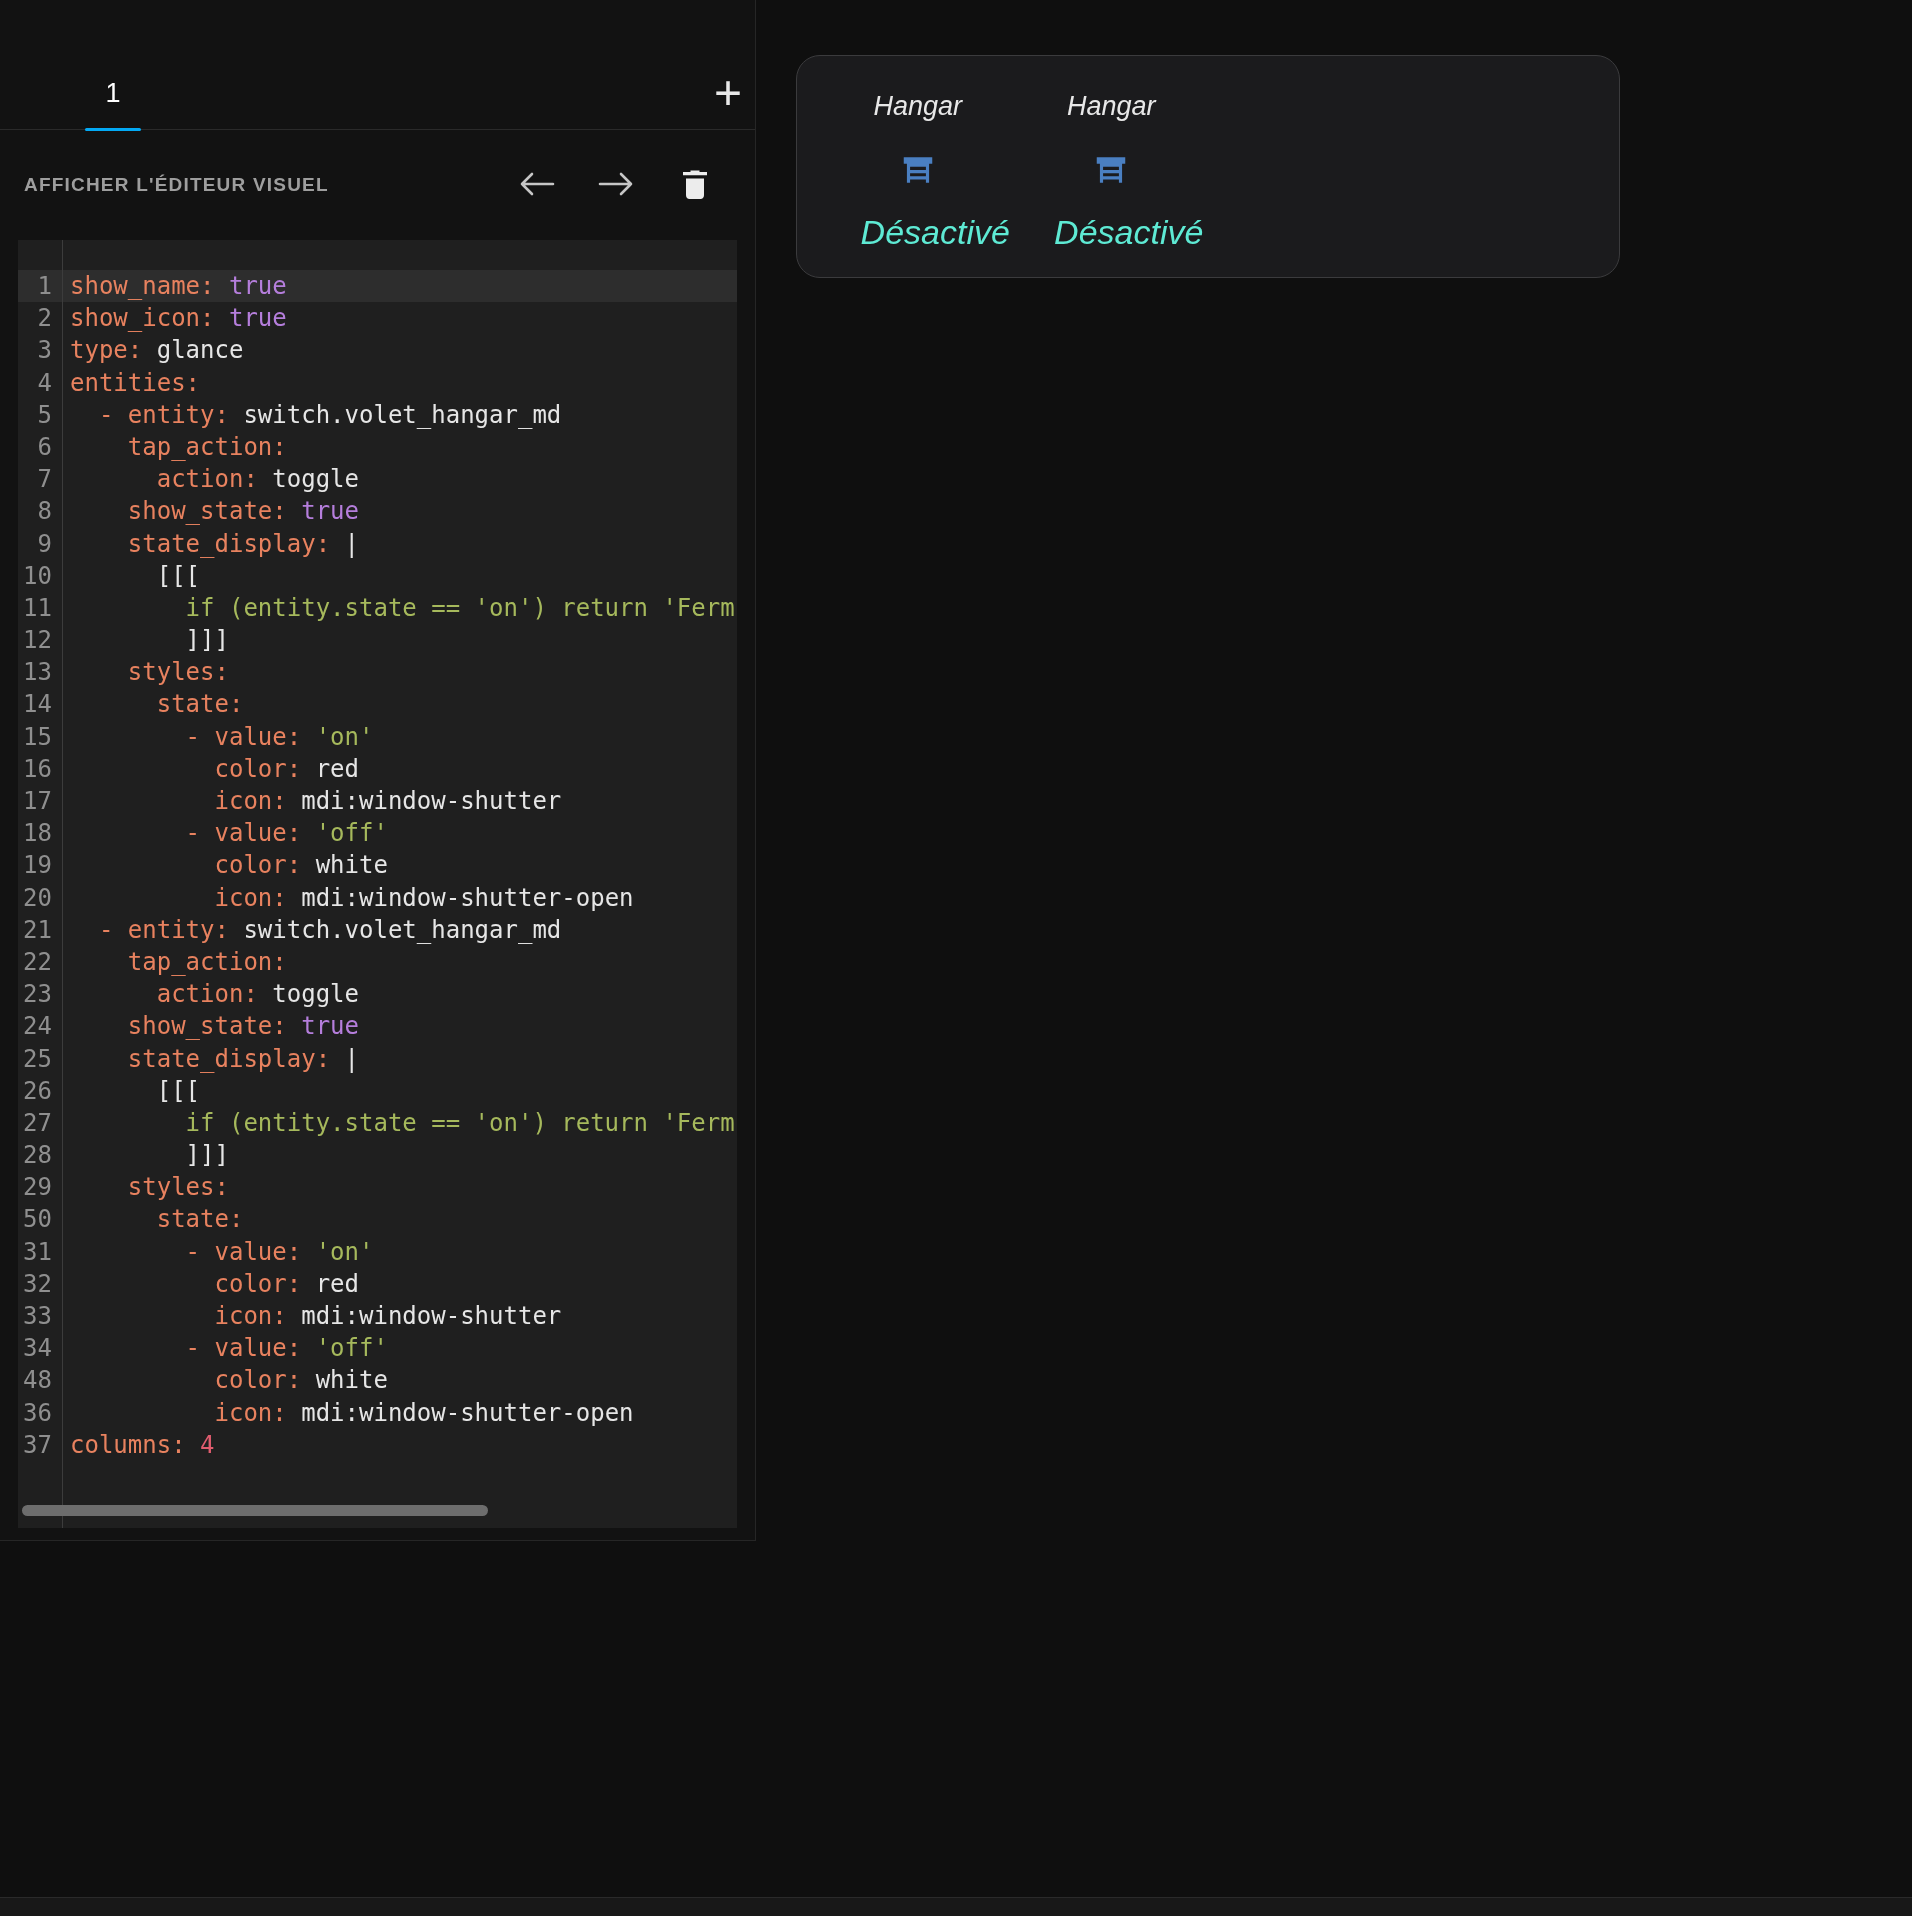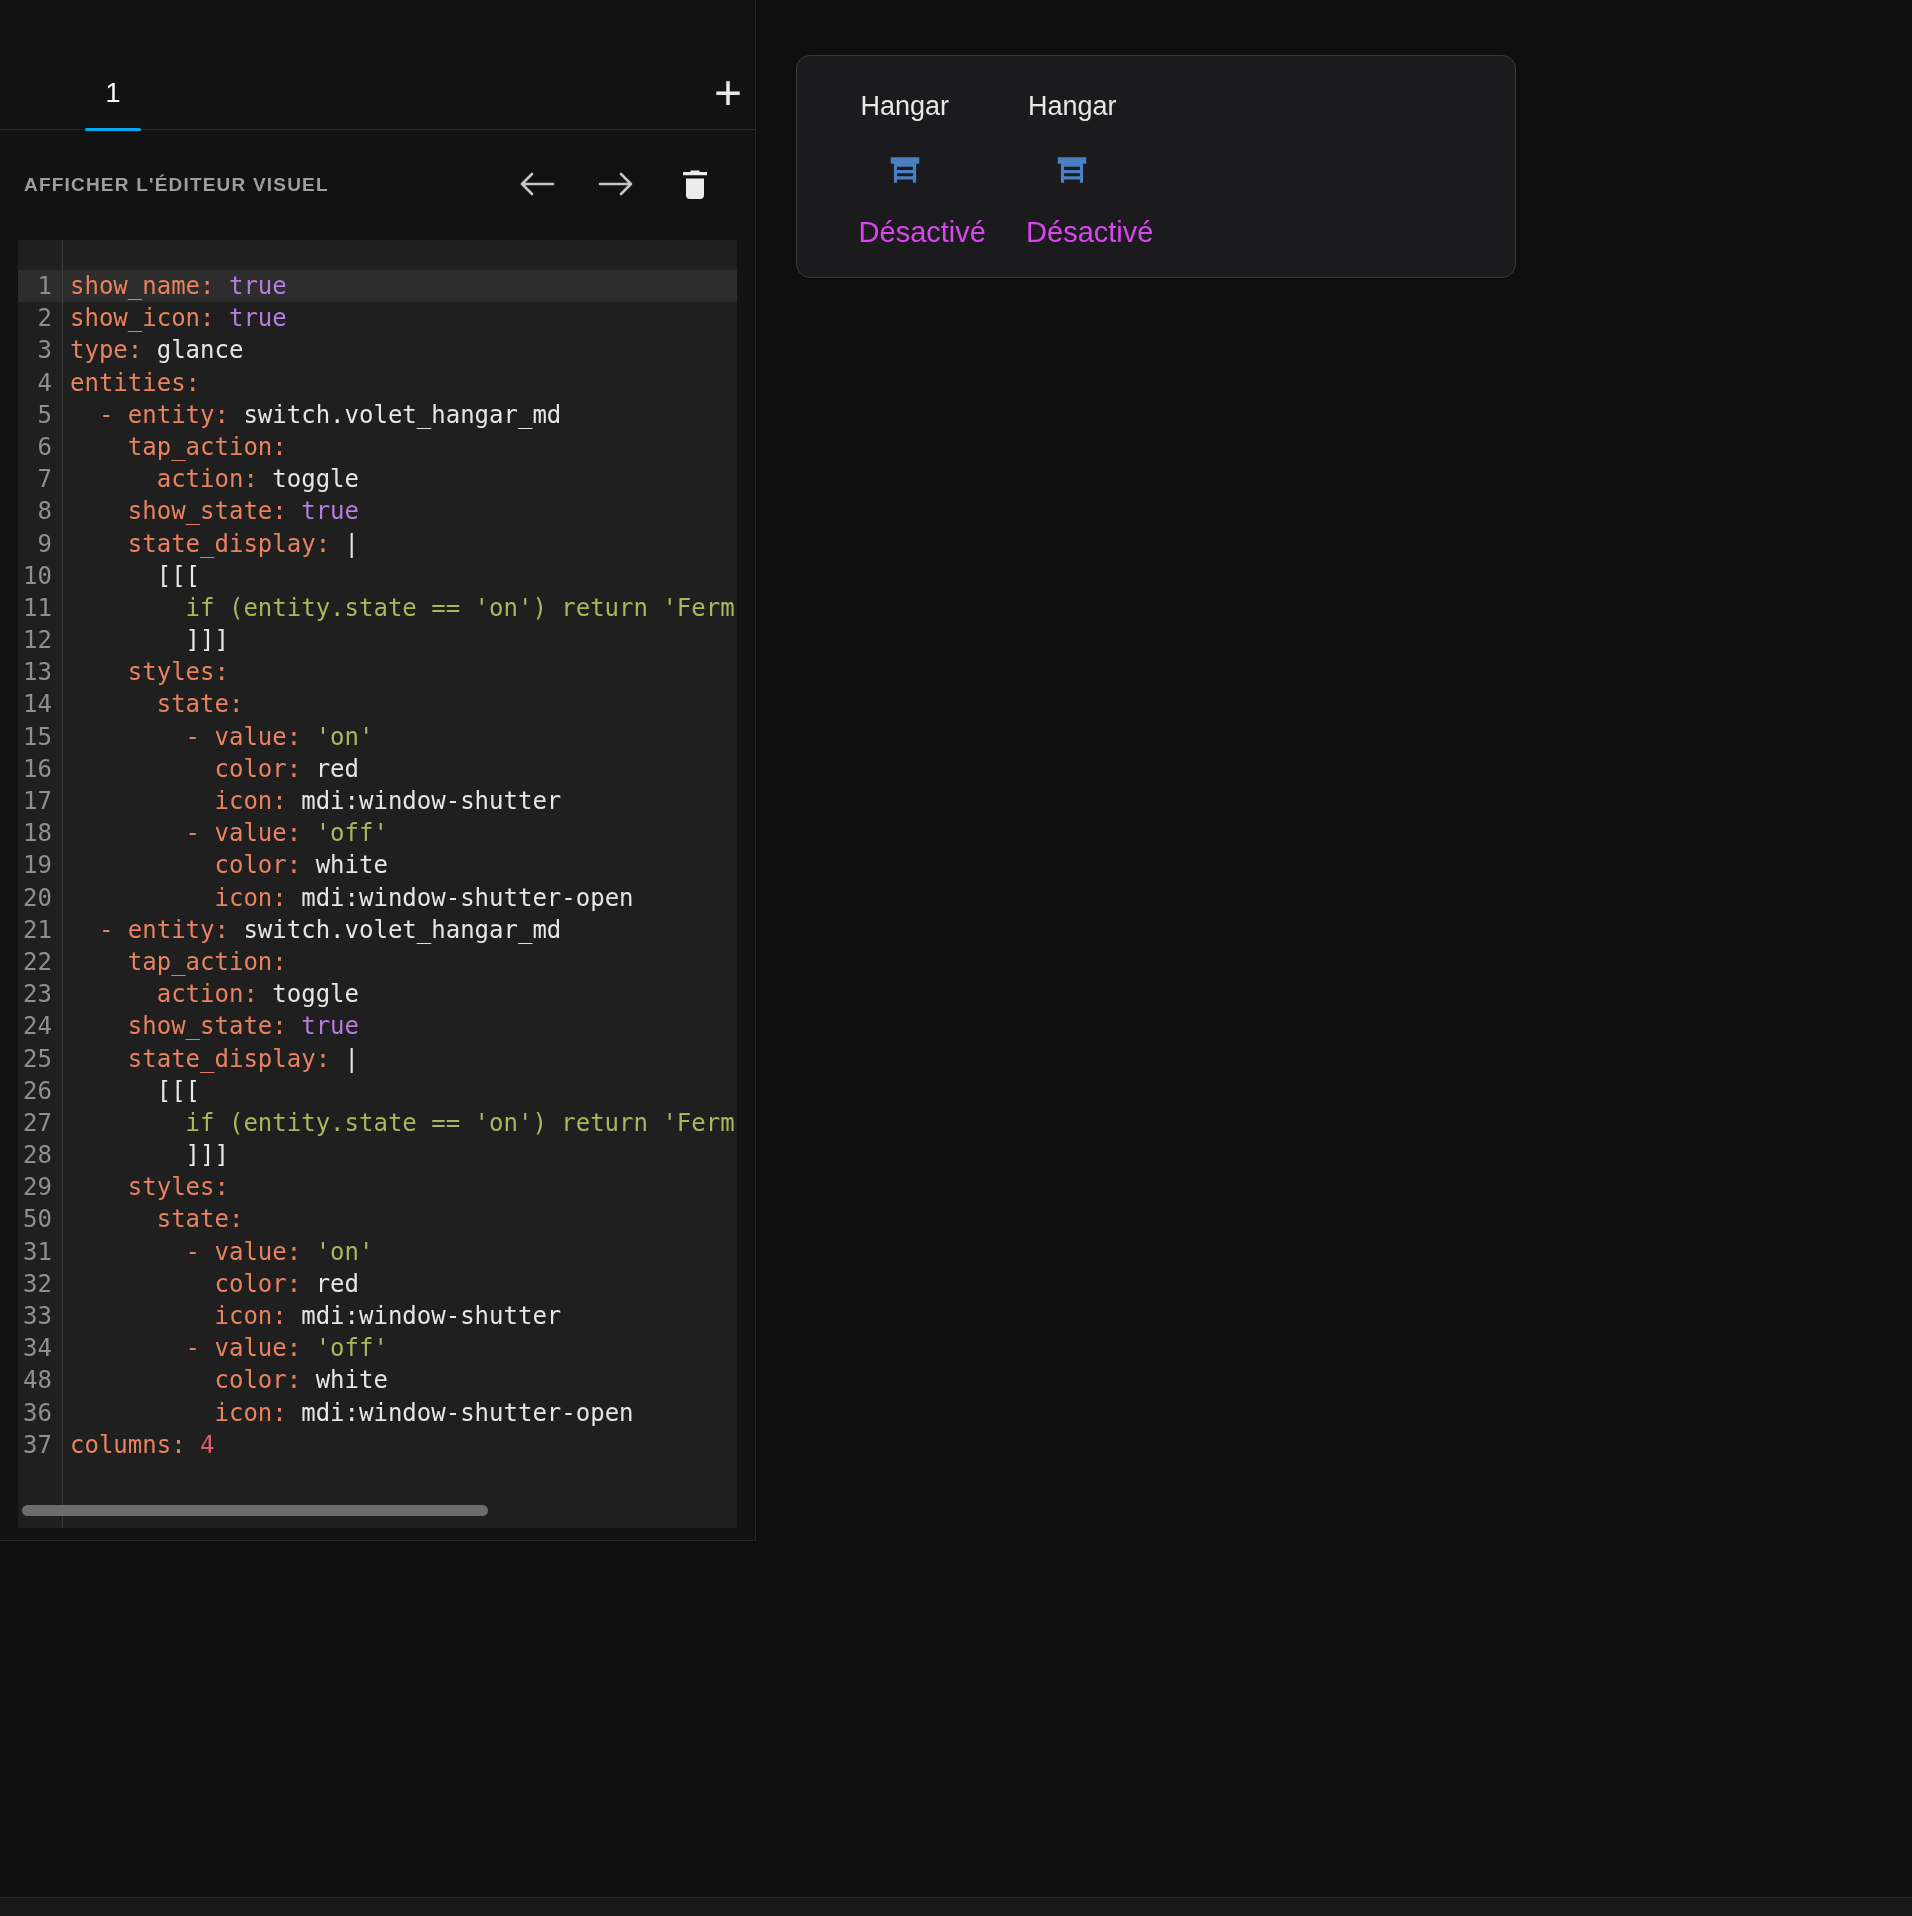--- a/index.html
+++ b/index.html
@@ -44,27 +44,27 @@
   .tok-key    { color:var(--tok-key,#e8825f); }
   .tok-atom   { color:var(--tok-atom,#b57edc); }
   .tok-string { color:var(--tok-string,#a6b95c); }
   .tok-num    { color:var(--tok-num,#e05c6e); }
   .tok-plain  { color:var(--tok-plain,#e6e6e6); }
 
   .hscroll-thumb { position:absolute; left:4px; bottom:12px; width:466px; height:11px;
                    border-radius:6px; background:#6d6d6d; cursor:grab; z-index:3; }
 
   
-  .preview-card { position:absolute; left:796px; top:55px; width:720px; height:223px;
-                  background:#1b1b1d; border:1px solid #3b3b3d; border-radius:14px; }
+  .preview-card { position:absolute; left:796px; top:55px; width:824px; height:223px;
+                  background:#1b1b1d; border:1px solid #3b3b3d; border-radius:24px;font-style:italic; }
   .glance-grid { display:grid; grid-template-columns:repeat(4,1fr); padding:30px 24px 0 24px; }
   .glance-entity { display:flex; flex-direction:column; align-items:center; cursor:pointer; }
   .entity-name  { font-size:27px; line-height:40px; color:#e8e8e8; }
   .entity-icon  { height:40px; margin-top:24px; display:flex; align-items:center; justify-content:center; }
-  .entity-state { font-size:29px; line-height:40px; margin-top:22px; color:#d946ef;margin-left:35px; }
+  .entity-state { font-size:34px; line-height:40px; margin-top:22px; color:#5eead4;margin-left:35px; }
 
   .bottom-edge { position:absolute; left:0; top:1897px; width:1912px; height:19px;
                  background:#181818; border-top:1px solid #2a2a2a; }
 </style>
 </head>
 <body>
 
 <div class="left-panel">
 
   <div class="tabbar">

